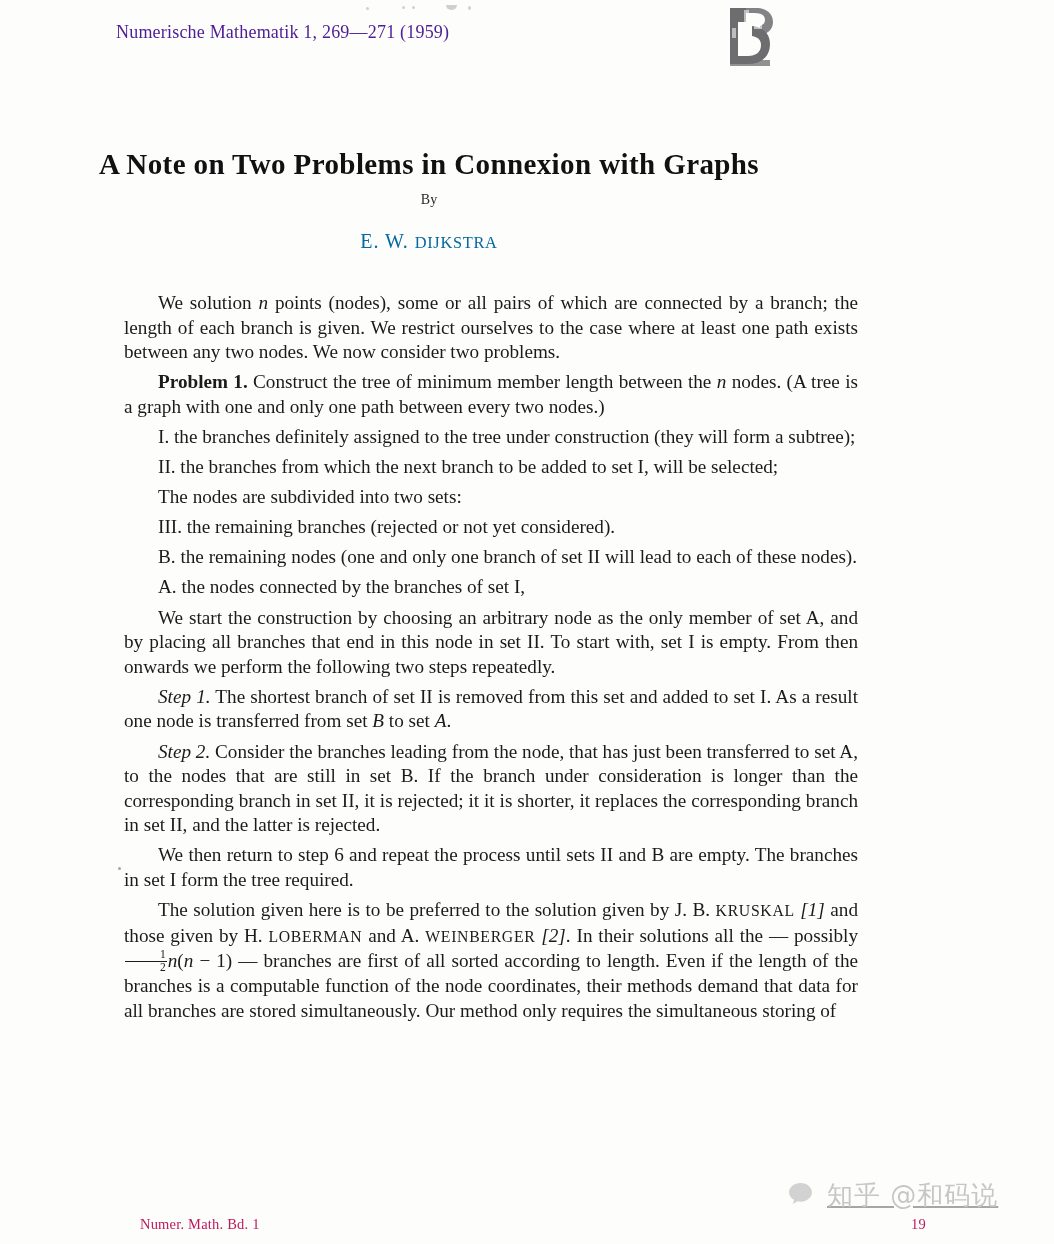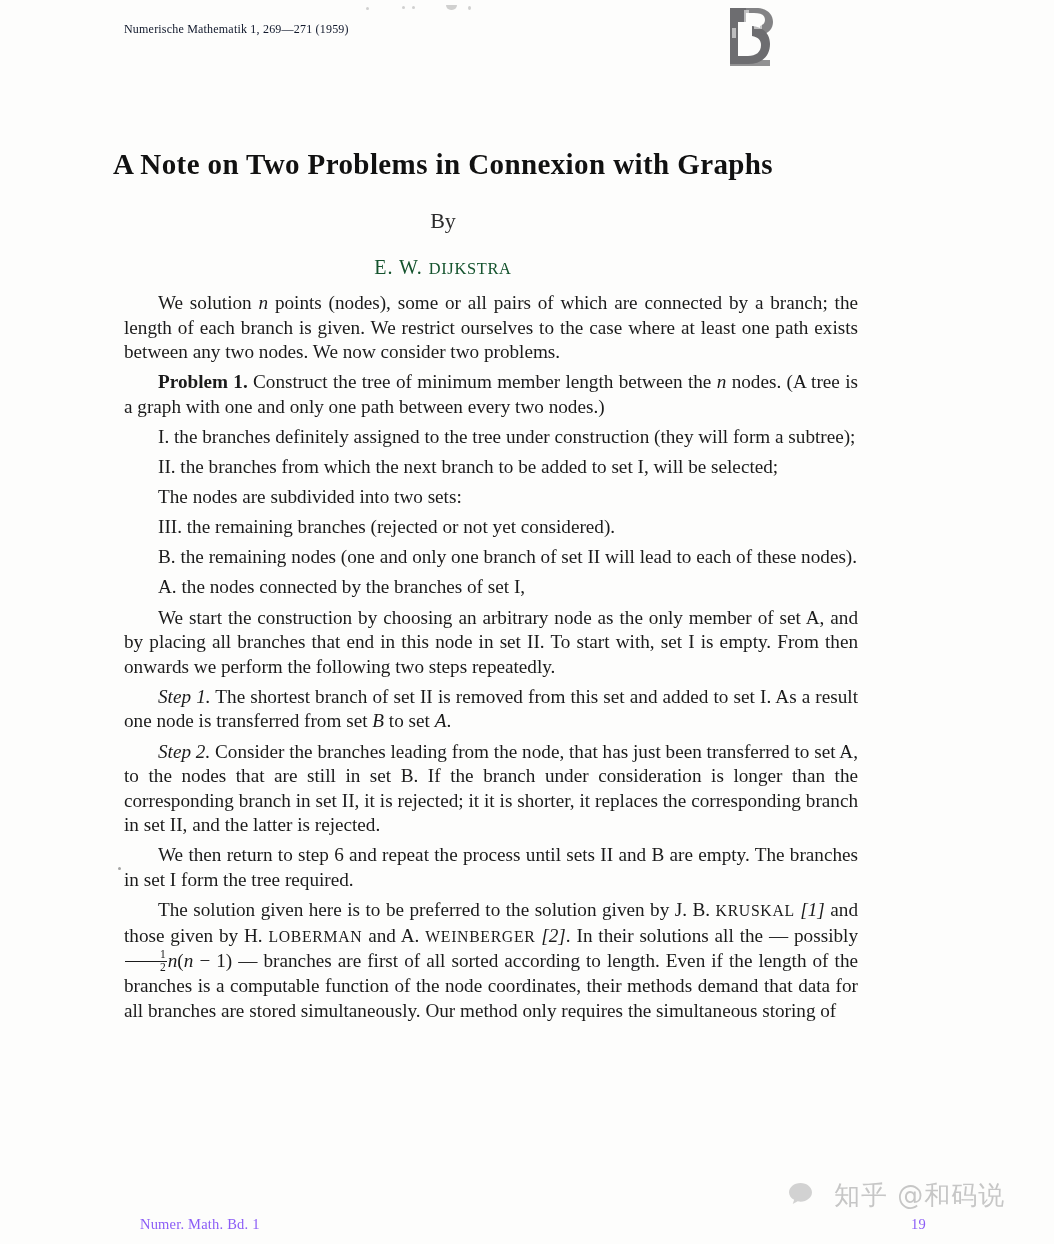--- a/index.html
+++ b/index.html
@@ -16,25 +16,25 @@
     position: relative;
     width: 1054px;
     height: 1244px;
     background: #fdfdfc;
     overflow: hidden;
   }
 
   
   #journal-header {
     position: absolute;
-    left: 124px;
+    left: 116px;
     top: 22px;
-    font-size: 12px;
+    font-size: 18px;
     letter-spacing: .2px;
-    color: #0f172a;
+    color: #4c1d95;
     white-space: nowrap;
   }
   #scan-artifacts {
     position: absolute;
     left: 360px;
     top: 2px;
     width: 160px;
     height: 14px;
     opacity: .45;
   }
@@ -48,41 +48,41 @@
     position: absolute;
     left: 718px;
     top: 6px;
     width: 66px;
     height: 72px;
   }
 
   
   #title-block {
     position: absolute;
-    left: 14px;
+    left: 0;
     top: 148px;
     width: 858px;
     text-align: center;
   }
   #paper-title {
     font-size: 29px;
     font-weight: bold;
     letter-spacing: .4px;
     color: #111;
     margin: 0;
   }
   #byline-by {
-    margin-top: 27px;
-    font-size: 22px;
+    margin-top: 11px;
+    font-size: 14px;
     color: #2b2b2b;
   }
   #author-name {
     margin-top: 22px;
     font-size: 20px;
-    color: #14532d;
+    color: #0369a1;
     letter-spacing: .9px;
   }
   .smallcap-lead { font-size: 1em; }
   .smallcaps {
     font-size: .82em;
     letter-spacing: .7px;
   }
 
   
   #body-text {
@@ -135,34 +135,35 @@
   
   #footer {
     position: absolute;
     left: 140px;
     top: 1216px;
     width: 786px;
     display: flex;
     justify-content: space-between;
     align-items: baseline;
     font-size: 14.5px;
-    color: #8b5cf6;
+    color: #be185d;
     letter-spacing: .2px;
   }
 
   
   #watermark {
     position: absolute;
     left: 788px;
     top: 1178px;
     display: flex;
     align-items: center;
-    gap: 21px;
+    gap: 14px;
     opacity: .38;
     pointer-events: none;
+    text-decoration: underline;
   }
   #watermark .wm-text {
     font-family: "DejaVu Sans", sans-serif;
     font-size: 26px;
     color: #6f6f6f;
     white-space: nowrap;
     letter-spacing: 1px;
   }
 </style>
 </head>

